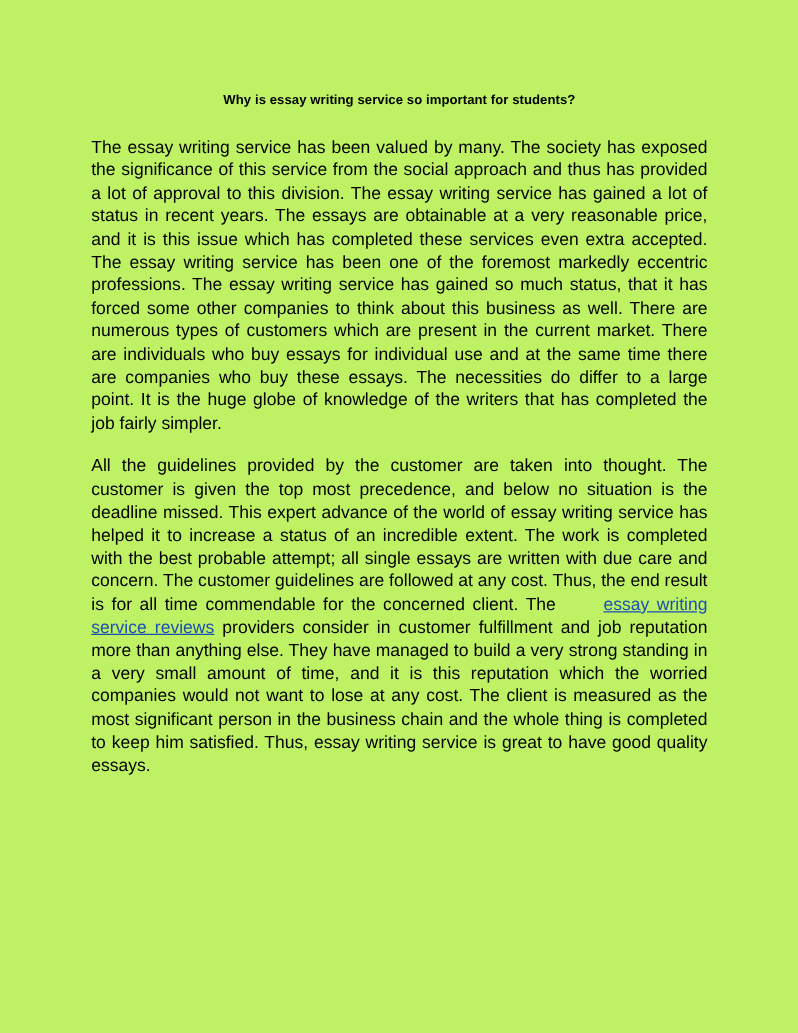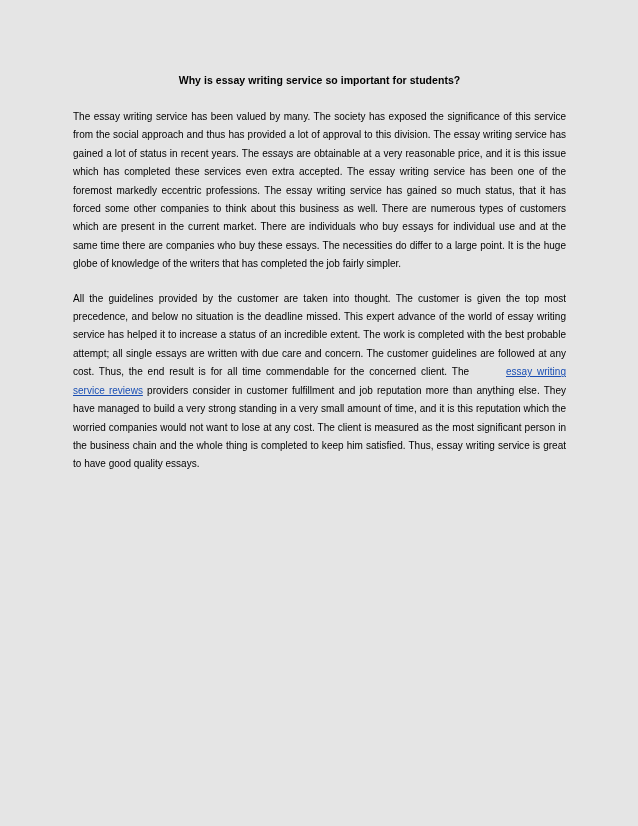--- a/index.html
+++ b/index.html
@@ -11,39 +11,39 @@
     width: 638px;
     height: 826px;
     font-family: "Liberation Sans", sans-serif;
     color: #000000;
     overflow: hidden;
   }
   .page {
     position: relative;
     width: 638px;
     height: 826px;
-    background: #e5e5e5;
+    background: #bef264;
     box-sizing: border-box;
     padding: 0;
   }
   .content {
     position: absolute;
     left: 73px;
     top: 72px;
     width: 493px;
   }
   .doc-title {
     font-size: 10.5px;
     line-height: 16px;
     text-align: center;
     margin: 0 0 20px 0;
     letter-spacing: 0.05px;
   }
   .para {
-    font-size: 10px;
+    font-size: 14px;
     line-height: 18.4px;
     text-align: justify;
     text-justify: inter-word;
     margin: 0 0 16px 0;
     letter-spacing: 0.01px;
   }
   .para:last-child {
     margin-bottom: 0;
   }
   a.inline-link {

